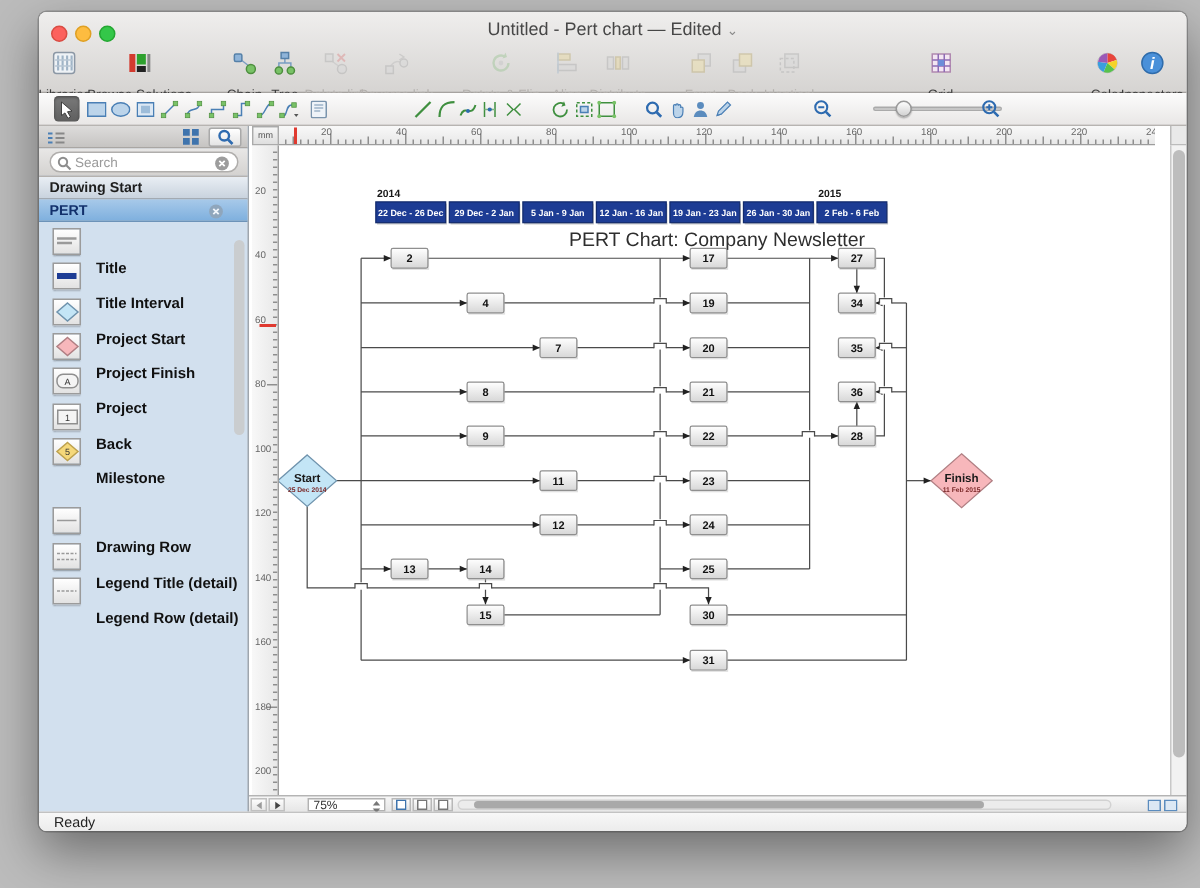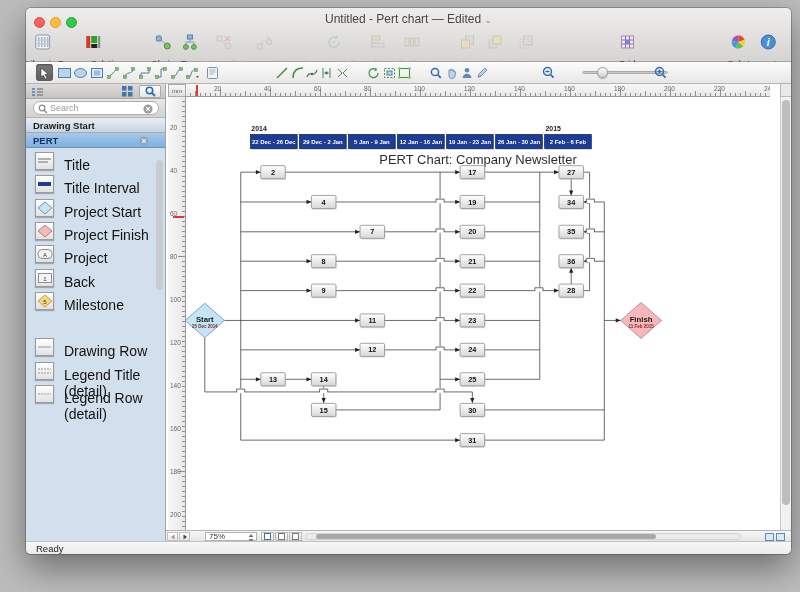--- a/index.html
+++ b/index.html
@@ -32,21 +32,21 @@
   .sb-btn{position:absolute;top:1px;height:13px;border-radius:2px;display:flex;align-items:center;justify-content:center;}
   #sb-search-row{position:absolute;left:0;top:15px;width:100%;height:19px;background:linear-gradient(#e8e7e6,#d4d2d0);border-bottom:1px solid #b5b2af;}
   #sb-search{position:absolute;left:7px;top:2px;width:126px;height:14px;border-radius:8px;background:#fff;border:1px solid #b0aeac;font-size:9px;padding:0 14px 0 16px;color:#333;outline:none;}
   #sb-search::placeholder{color:#9a9a9a;}
   .sb-header{position:absolute;left:0;width:100%;height:15px;font-size:9.5px;font-weight:bold;color:#1d1d1d;padding:2px 0 0 7px;}
   #sb-h1{top:34px;background:linear-gradient(#e9eef4,#c9d3de);border-bottom:1px solid #a3aab2;}
   #sb-h2{top:49px;background:linear-gradient(#a7c9e9,#7fb0de);border-bottom:1px solid #6d93b8;color:#12306b;}
   #shape-list{position:absolute;left:0;top:64px;width:100%;bottom:0;}
   .shape-item{position:absolute;left:0;width:100%;height:23px;cursor:default;}
   .shape-item .thumb{position:absolute;left:9px;top:2px;width:19px;height:18px;background:linear-gradient(#ffffff,#e2e2e2);border:1px solid #9b9b9b;box-shadow:0 1px 1px rgba(0,0,0,.25);display:flex;align-items:center;justify-content:center;}
-  .shape-item .slabel{position:absolute;left:38px;top:7px;font-size:14px;color:#111;}
+  .shape-item .slabel{position:absolute;left:38px;top:24px;font-size:10px;color:#111;font-weight:bold;}
   #sb-scroll{position:absolute;right:2px;top:76px;width:7px;height:130px;background:#c9c9c9;border-radius:4px;opacity:.85;}
   
   #corner{position:absolute;left:142px;top:76px;width:18px;height:13px;background:linear-gradient(#f6f6f6,#dedede);border:1px solid #aaa;font-size:6px;color:#555;text-align:center;line-height:12px;}
   #hruler{position:absolute;left:160px;top:76px;width:584px;height:13px;background:linear-gradient(#f8f8f8,#e8e8e8);border-bottom:1px solid #9d9d9d;overflow:hidden;}
   #vruler{position:absolute;left:142px;top:89px;width:18px;bottom:24px;background:linear-gradient(90deg,#f8f8f8,#e8e8e8);border-right:1px solid #9d9d9d;overflow:hidden;}
   .rlab{position:absolute;font-size:6.5px;color:#666;}
   .rtick{position:absolute;background:#8f8f8f;}
   .rred{position:absolute;background:#e03a30;}
   
   #canvas{position:absolute;left:160px;top:89px;width:584px;bottom:24px;background:#ffffff;overflow:hidden;}

